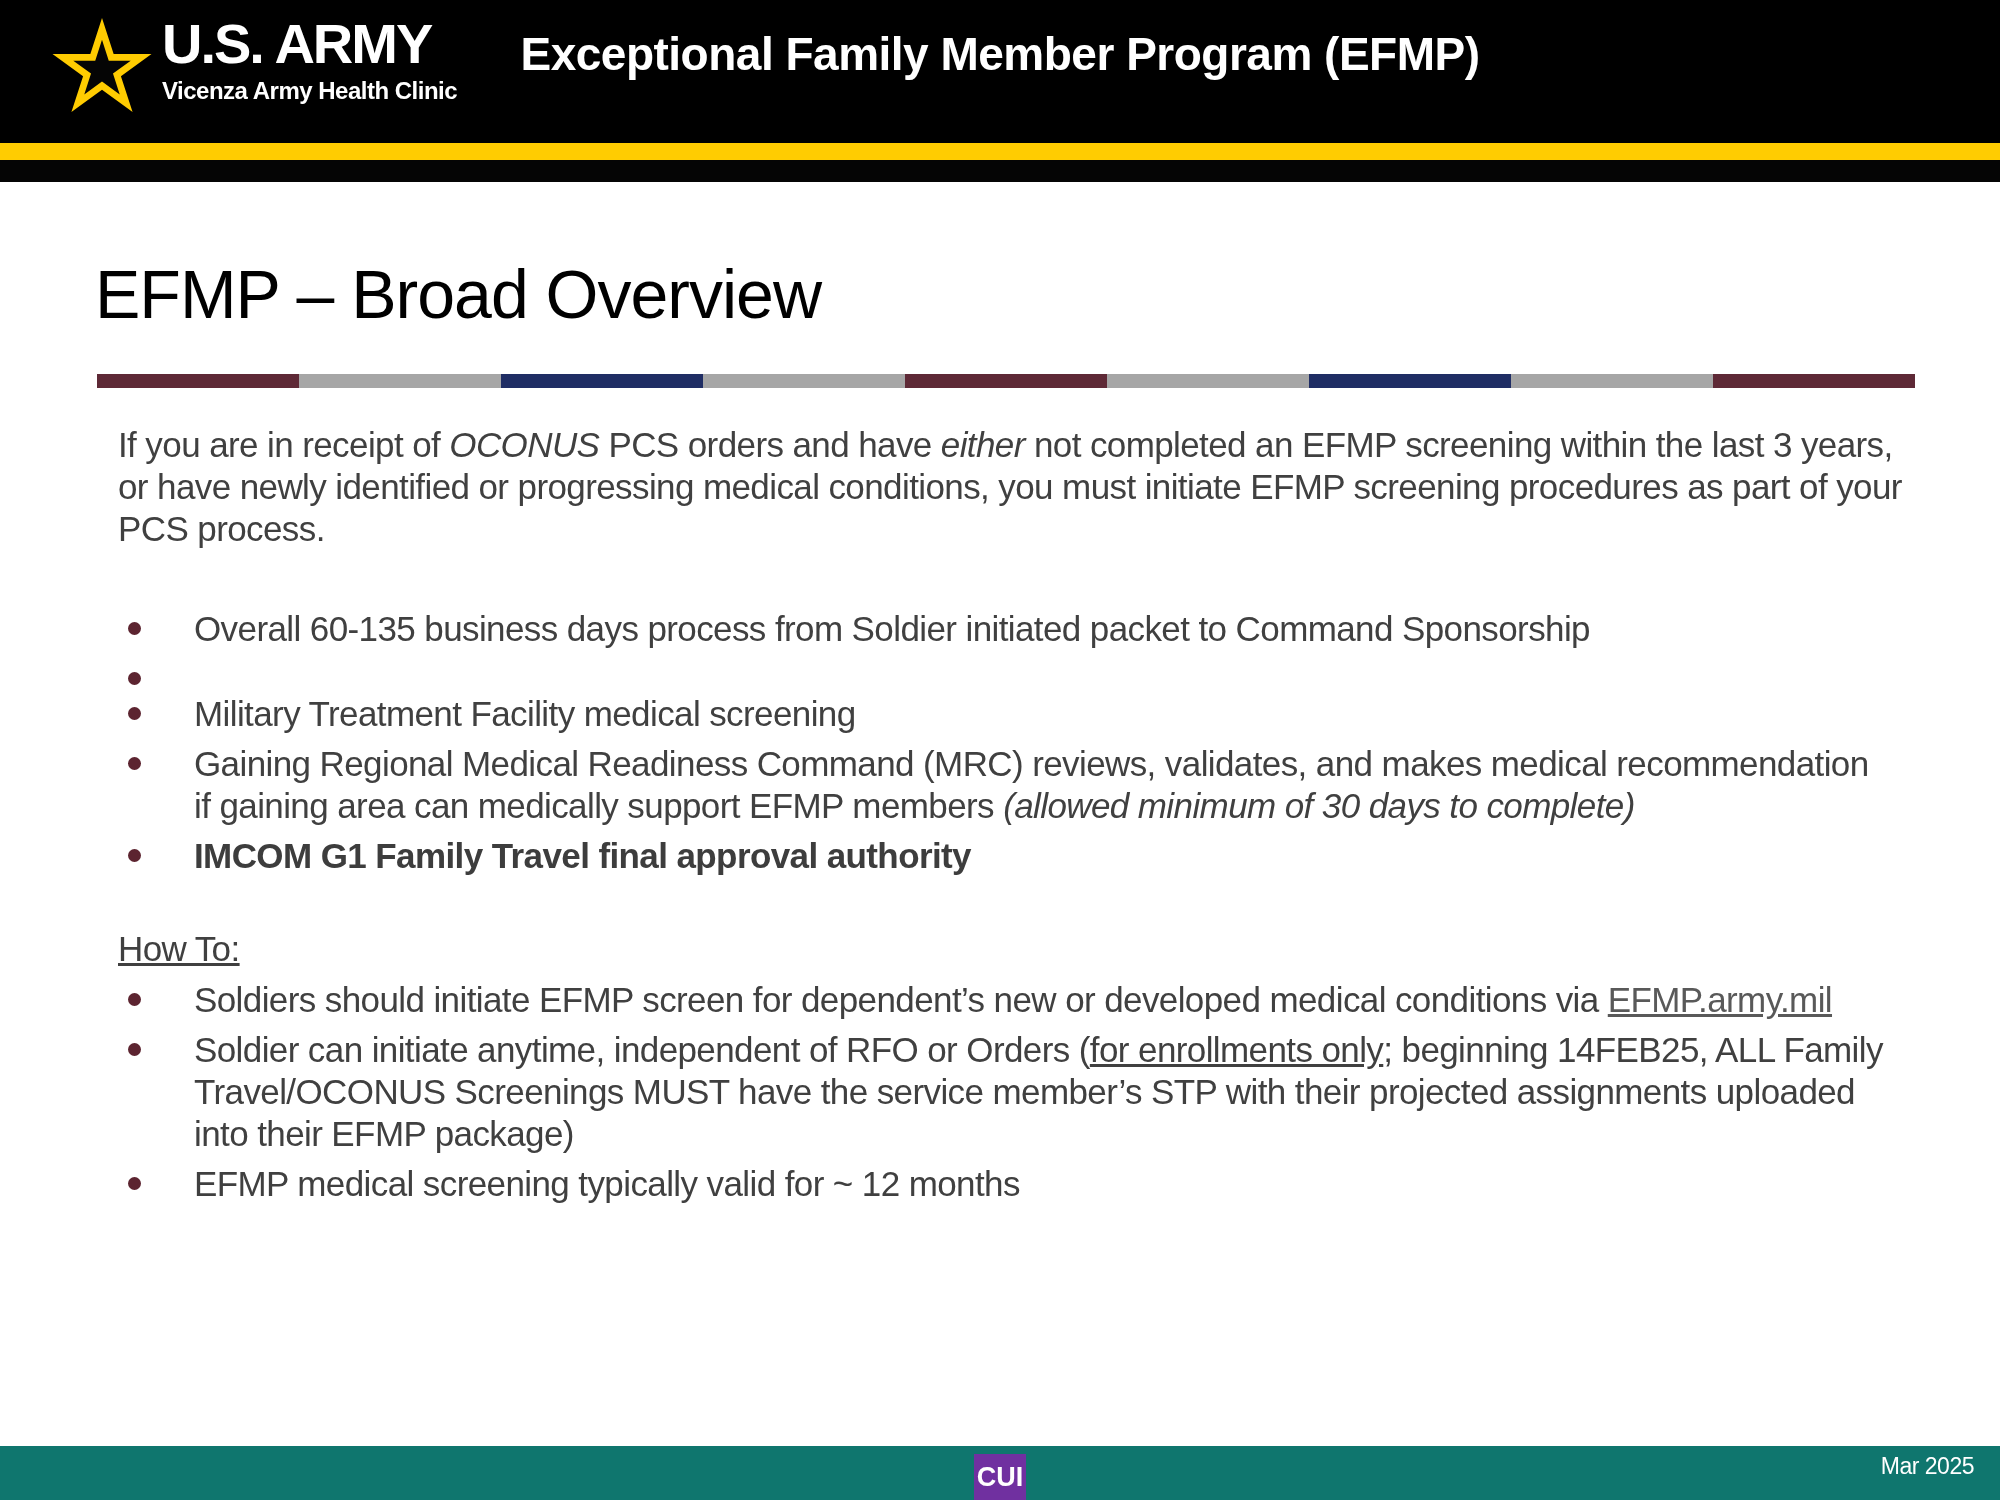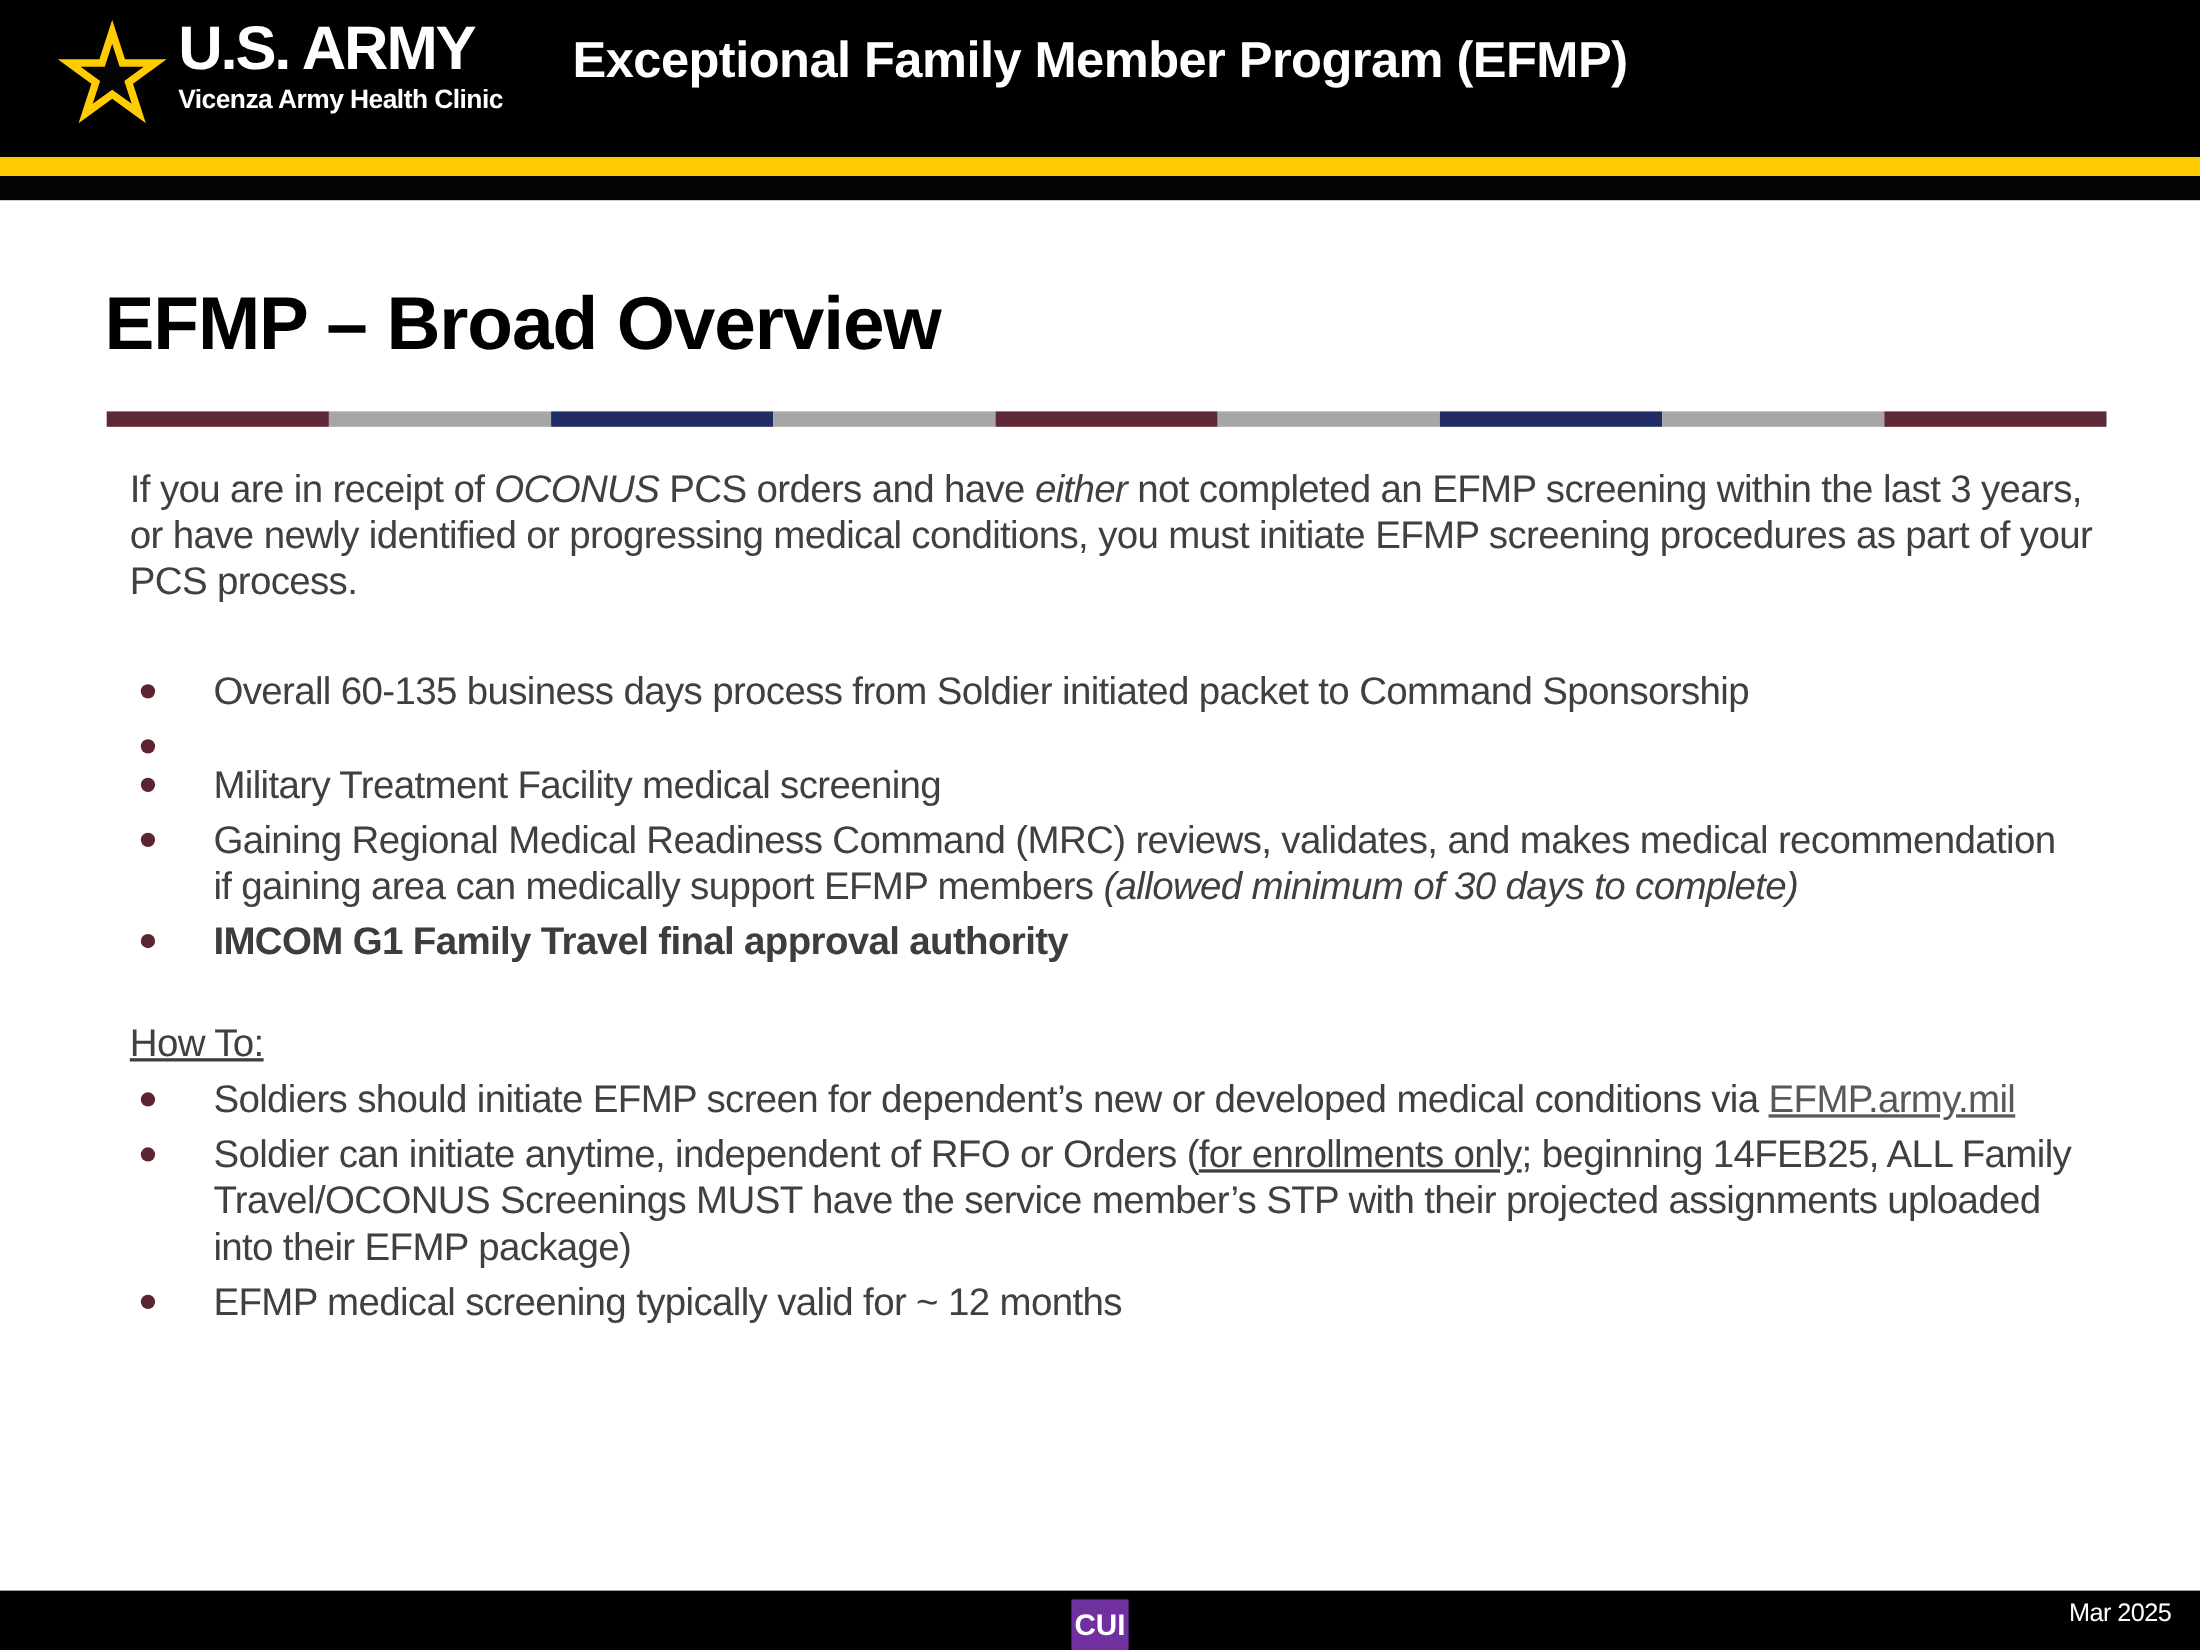--- a/index.html
+++ b/index.html
@@ -13,21 +13,21 @@
   .org-name { font-size:56px; font-weight:bold; letter-spacing:-2px; line-height:1.0; }
   .org-sub  { font-size:24px; font-weight:bold; letter-spacing:-0.5px; margin-top:5px; }
   .header-title { position:absolute; left:0; top:30px; width:100%; text-align:center;
                   color:#ffffff; font-size:46px; font-weight:bold; letter-spacing:-0.5px; line-height:1.05; }
 
   .stripe-gold { position:absolute; top:143px; left:0; width:100%; height:17px; background:#FFCC01; }
   .stripe-dark { position:absolute; top:160px; left:0; width:100%; height:22px; background:#050505; }
 
   
   .content { position:absolute; top:182px; left:0; width:100%; }
-  .slide-title { margin:78px 0 0 95px; font-size:68px; font-weight:bold; color:#000000;
+  .slide-title { margin:78px 0 0 95px; font-size:68px; font-weight:normal; color:#000000;
                  letter-spacing:-1px; line-height:1.0; }
   .divider { display:flex; margin:46px 0 0 97px; width:1818px; height:14px; }
   .divider .seg { flex:1 1 0; }
 
   .intro { margin:36px 95px 16px 118px; max-width:1790px; font-size:35px; line-height:1.2;
            color:#404040; letter-spacing:-0.6px; }
 
   .bullet-list { list-style:none; margin:0; padding:0 89px 0 128px; }
   .process-list { margin-top:58px; }
   .howto-list { margin-top:0; }
@@ -39,21 +39,21 @@
   .howto { margin:52px 4px 10px 118px; font-size:35px; color:#404040;
            text-decoration:underline; letter-spacing:-0.6px; }
 
   .seg-plain { }
   .seg-italic { font-style:italic; }
   .seg-bold { font-weight:bold; color:#3d3d3d; }
   .seg-underline { text-decoration:underline; }
   .seg-link { text-decoration:underline; color:#595959; }
 
   
-  .footer { position:absolute; left:0; bottom:0; width:100%; height:54px; background:#000000; }
+  .footer { position:absolute; left:0; bottom:0; width:100%; height:54px; background:#0f766e; }
   .cui-badge { position:absolute; left:50%; bottom:0; transform:translateX(-50%);
                width:52px; height:46px; background:#7030A0; color:#ffffff;
                font-size:27px; font-weight:bold; display:flex; align-items:center; justify-content:center; }
   .footer-date { position:absolute; right:26px; top:7px; color:#ffffff; font-size:23px; letter-spacing:-0.5px; }
 </style>
 </head>
 <body>
 
 <div class="slide">
 

